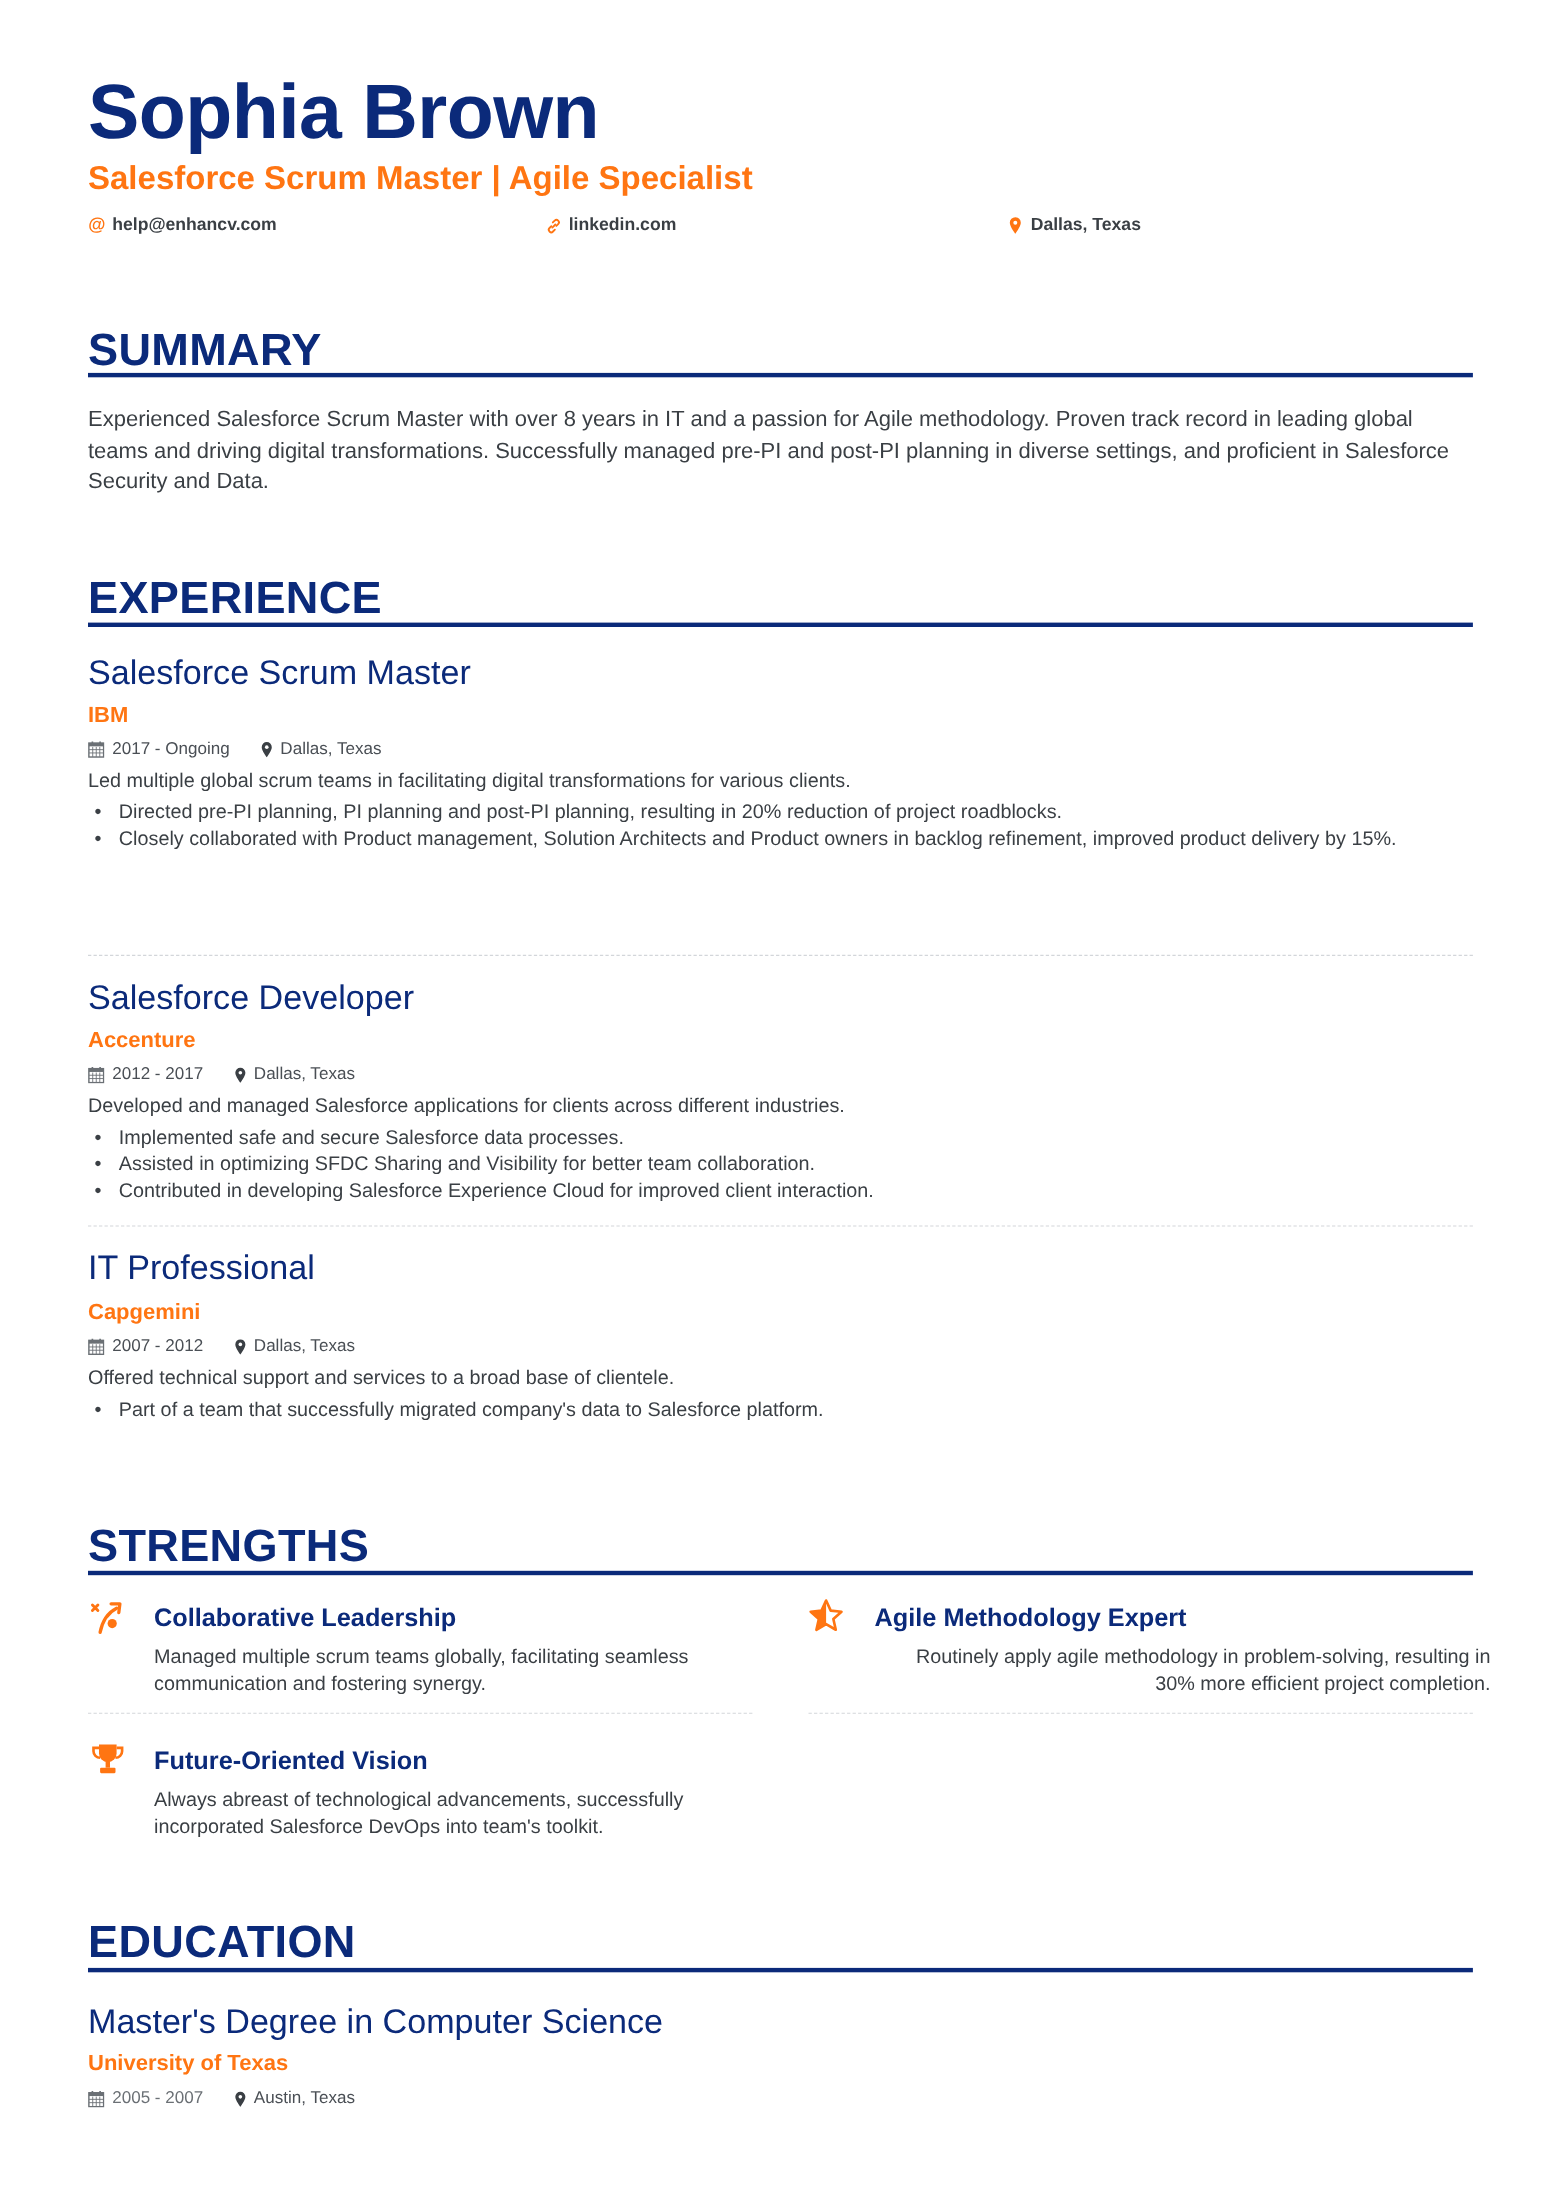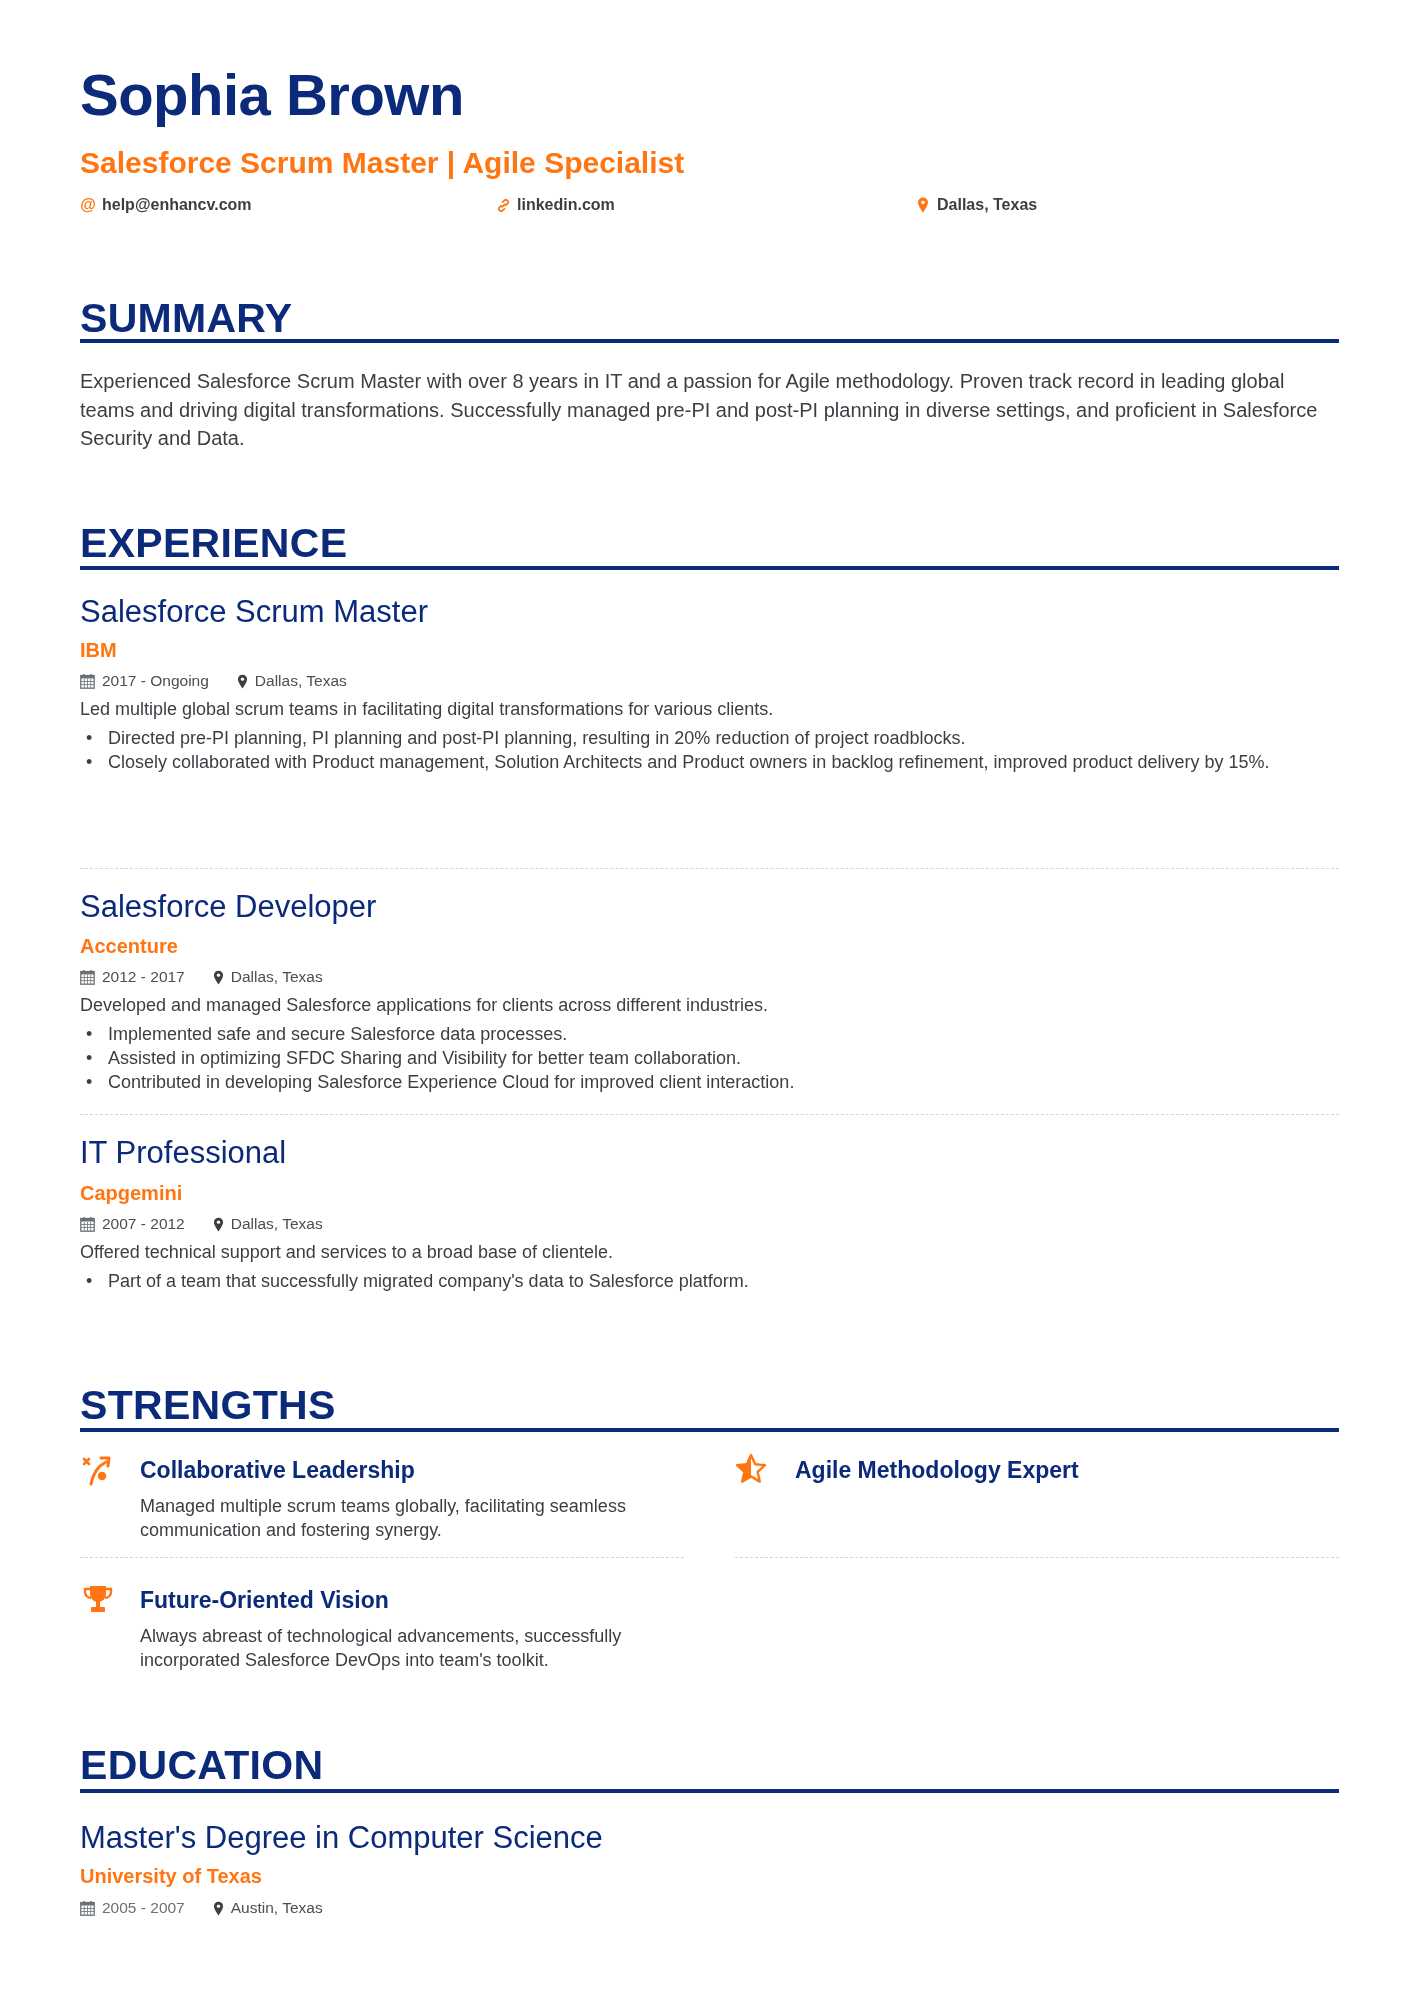--- a/index.html
+++ b/index.html
@@ -1,20 +1,20 @@
 <!DOCTYPE html>
 <html><head>
 <meta charset="utf-8">
 <style>
   * { box-sizing: border-box; margin: 0; padding: 0; }
   html, body { width: 1410px; height: 1995px; background: #ffffff; overflow: hidden; }
   body { position: relative; font-family: "Liberation Sans", "DejaVu Sans", sans-serif; color: #3a3f44; }
   .page { position: absolute; left: 80px; top: 0; width: 1259px; }
 
-  .name { position: absolute; top: 66px; left: 0; font-size: 58px; font-weight: 700; color: #0b2a7a; letter-spacing: -0.5px; line-height: 1; white-space: nowrap; }
+  .name { position: absolute; top: 66px; left: 0; font-size: 70px; font-weight: 700; color: #0b2a7a; letter-spacing: -0.5px; line-height: 1; white-space: nowrap; }
   .headline { position: absolute; top: 148px; left: 0; font-size: 30px; font-weight: 700; color: #ff7512; line-height: 1; white-space: nowrap; }
   .contacts { position: absolute; top: 196px; left: 0; width: 1259px; height: 24px; }
   .contact { position: absolute; top: 0; display: flex; align-items: center; gap: 6px; font-size: 16px; font-weight: 700; color: #3a3f44; white-space: nowrap; }
   .contact .ic { color: #ff7512; font-size: 16px; width: 16px; display: inline-flex; justify-content: center; }
 
   .section-title { position: absolute; left: 0; font-size: 41px; font-weight: 700; color: #0b2a7a; line-height: 1; letter-spacing: 0.3px; white-space: nowrap; }
   .rule { position: absolute; left: 0; width: 1259px; height: 4px; background: #0b2a7a; }
 
   .summary { position: absolute; top: 367px; left: 0; width: 1259px; font-size: 20px; line-height: 28.5px; color: #3a3f44; }
 
@@ -176,20 +176,21 @@
     <div class="s-desc">Managed multiple scrum teams globally, facilitating seamless communication and fostering synergy.</div>
   </div>
   <div class="dash" style="top:1557px; left:0; width:604px;"></div>
 
   <div class="strength" style="top:1456px; left:655px; width:604px; height:100px;text-align:right;">
     <svg class="s-icon" viewBox="0 0 32 32" style="left:0; top:-3px;">
       <path d="M16 2 L20.2 11.2 L30 12.2 L22.6 18.8 L24.8 28.6 L16 23.4 L7.2 28.6 L9.4 18.8 L2 12.2 L11.8 11.2 Z" fill="none" stroke="#ff7512" stroke-width="2.4" stroke-linejoin="round"></path>
       <path d="M16 2 L11.8 11.2 L2 12.2 L9.4 18.8 L7.2 28.6 L16 23.4 Z" fill="#ff7512"></path>
     </svg>
     <div class="s-title">Agile Methodology Expert</div>
+    <div class="s-desc">Routinely apply agile methodology in problem-solving, resulting in 30% more efficient project completion.</div>
   </div>
   <div class="dash" style="top:1557px; left:655px; width:604px;"></div>
 
   <div class="strength" style="top:1586px; left:0; width:604px; height:100px;">
     <svg class="s-icon" viewBox="0 0 32 32" style="left:2px; top:-3px;">
       <path d="M8 3 H24 V11 A8 8 0 0 1 8 11 Z" fill="#ff7512"></path>
       <path d="M8 6 H3 V9 A6 6 0 0 0 9 15" fill="none" stroke="#ff7512" stroke-width="2.4"></path>
       <path d="M24 6 H29 V9 A6 6 0 0 1 23 15" fill="none" stroke="#ff7512" stroke-width="2.4"></path>
       <rect x="14" y="18" width="4" height="6" fill="#ff7512"></rect>
       <rect x="9" y="24" width="14" height="5" rx="1" fill="#ff7512"></rect>

